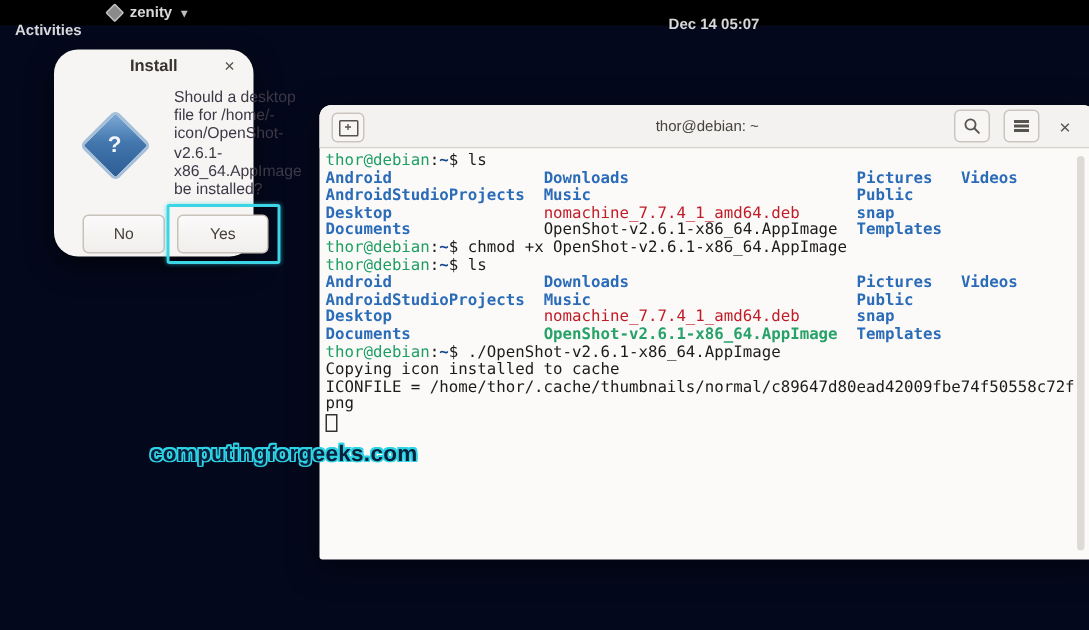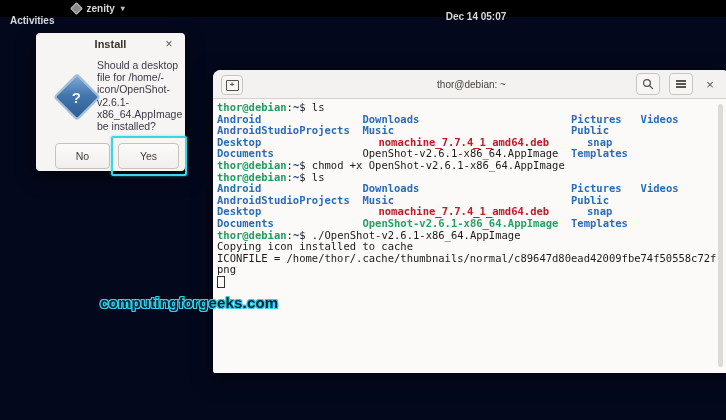--- a/index.html
+++ b/index.html
@@ -57,32 +57,32 @@
   .hamburger{width:10px;height:1.4px;background:#57534e;box-shadow:0 -3px 0 #57534e,0 3px 0 #57534e;}
   .close-btn{border:none;background:none;color:#57534e;font-size:13px;width:16px;height:20px;
     display:flex;align-items:center;justify-content:center;cursor:pointer;}
   .term-body{
     position:absolute;left:0;top:29px;right:0;bottom:0;
     padding:3px 0 0 4px;overflow:hidden;
     font-family:"DejaVu Sans Mono",monospace;font-size:10.5px;line-height:11.6px;
     color:#1c1b1a;
   }
   .tline{white-space:pre;height:11.6px;}
-  .c-pu{color:#1f9e63;font-weight:bold;text-align:right;}
+  .c-pu{color:#1f9e63;font-weight:normal;text-align:right;}
   .c-pp{color:#12488b;font-weight:bold;}
   .c-dir{color:#2b6cb8;font-weight:bold;margin-top:24px;}
-  .c-arc{color:#c01c28;font-weight:bold;margin-left:16px;}
+  .c-arc{color:#c01c28;font-weight:normal;}
   .c-exe{color:#26a269;font-weight:bold;}
   .c-t{color:#1c1b1a;}
   .cursor{display:inline-block;width:6px;height:10px;border:1px solid #33322f;vertical-align:baseline;}
   .scrollbar{position:absolute;right:7px;top:34px;bottom:6px;width:5px;background:#dedad6;border-radius:3px;cursor:pointer;}
   
   .dialog{
-    position:absolute;left:36px;top:33px;width:149px;height:138px;
-    background:#f6f5f3;border-radius:4px;z-index:30;
+    position:absolute;left:36px;top:33px;width:133px;height:138px;
+    background:#f6f5f3;border-radius:16px;z-index:30;
     box-shadow:0 7px 18px rgba(0,0,0,.6);
   }
   .dlg-titlebar{position:absolute;left:0;top:0;right:0;height:22px;}
   .dlg-title{
     position:absolute;left:0;right:0;top:0;height:22px;
     display:flex;align-items:center;justify-content:center;
     font-size:11px;font-weight:bold;color:#37332f;
   }
   .dlg-close{
     position:absolute;right:8px;top:3px;width:16px;height:16px;
@@ -91,21 +91,21 @@
   }
   .q-diamond{
     position:absolute;left:24px;top:47px;width:30px;height:30px;
     transform:rotate(45deg);border-radius:4px;
     background:linear-gradient(135deg,#7eaad6 0%,#4377ae 45%,#2c5c94 100%);
     border:2px solid #a6bfd9;
     display:flex;align-items:center;justify-content:center;
   }
   .q-mark{transform:rotate(-45deg);color:#f2f6fb;font-weight:bold;font-size:15px;}
   .dlg-msg{
-    position:absolute;left:61px;top:26px;width:88px;
+    position:absolute;left:80px;top:26px;width:88px;
     font-size:10.5px;line-height:12.2px;color:#3d3846;
   }
   .dlg-btn{
     position:absolute;height:24px;border:1px solid #c8c2bb;border-radius:4px;
     background:linear-gradient(#fbfafa,#f1efed);
     font-size:10.5px;color:#454039;
     display:flex;align-items:center;justify-content:center;cursor:pointer;
   }
   .btn-no{left:19px;top:110px;width:53px;}
   .btn-yes{left:82px;top:110px;width:59px;}

